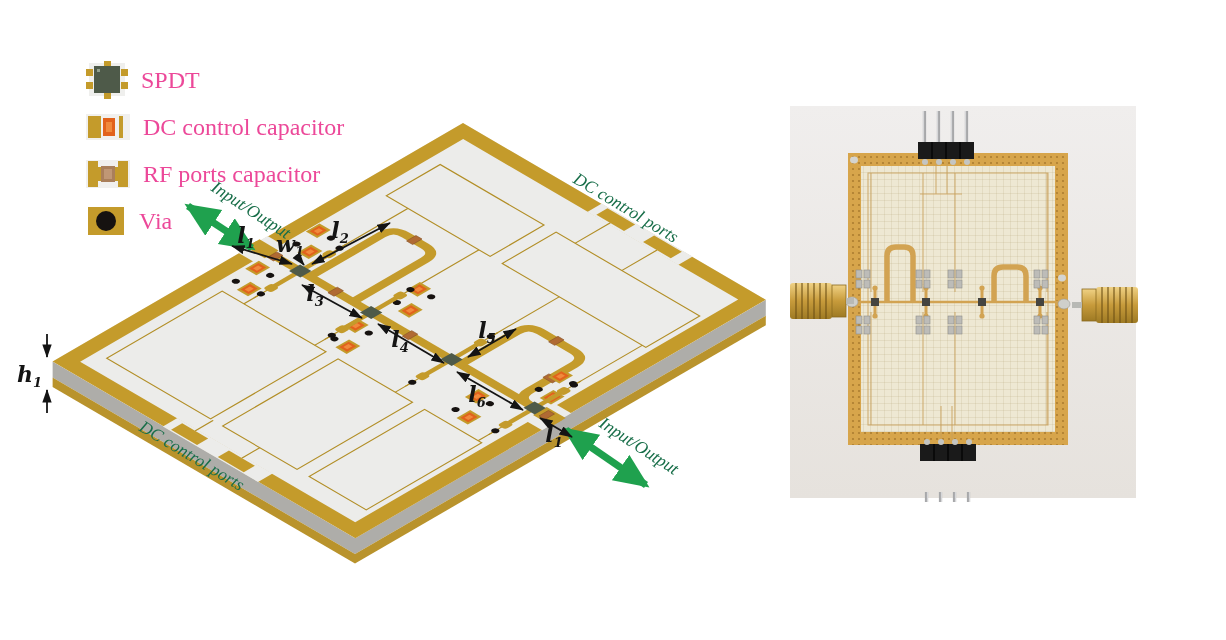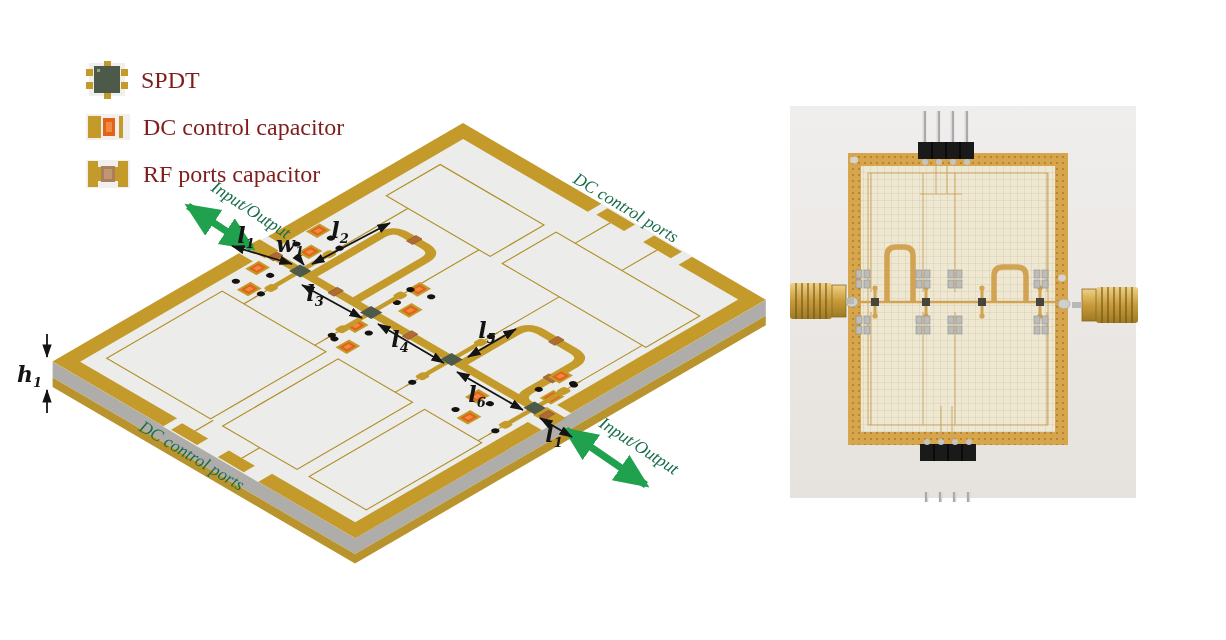--- a/index.html
+++ b/index.html
@@ -2,21 +2,21 @@
 <html><head>
 <meta charset="utf-8">
 <style>
   html,body{margin:0;padding:0;background:#ffffff;}
   .stage{position:relative;width:1226px;height:640px;background:#ffffff;overflow:hidden;
          font-family:"Liberation Serif",serif;}
   .diagram-svg{position:absolute;left:0;top:0;}
   .photo-svg{position:absolute;left:790px;top:106px;}
   .legend{position:absolute;left:86px;top:60px;z-index:5;}
   .lrow{display:flex;align-items:center;gap:13px;margin-bottom:7px;height:40px;}
-  .llabel{font-size:24px;color:#7f1d1d;white-space:nowrap;}
+  .llabel{font-size:24px;color:#ec4899;white-space:nowrap;}
   
   .gold{fill:#C49B2B;}
   .goldDark{fill:#B9932C;}
   .sub-side{fill:#AEADA9;}
   .boardTop{fill:#ECECEA;}
   .thin{stroke:#B28E26;stroke-width:1.3;fill:none;}
   .trace{stroke:#C49B2B;fill:none;}
   .dimline{stroke:#141414;stroke-width:1.8;fill:none;}
   .dimtext{font-family:"DejaVu Serif",serif;font-style:italic;font-weight:bold;font-size:22px;fill:#141414;}
   .dimsub{font-size:13px;}
@@ -62,20 +62,27 @@
         <rect x="0" y="2" width="44" height="28" fill="#F1F0EE"></rect>
         <rect x="2" y="3" width="10" height="26" class="gold"></rect>
         <rect x="12" y="9" width="4" height="14" class="gold"></rect>
         <rect x="32" y="3" width="10" height="26" class="gold"></rect>
         <rect x="28" y="9" width="4" height="14" class="gold"></rect>
         <rect x="15" y="8" width="14" height="16" fill="#AA7F5B"></rect>
         <rect x="18" y="11" width="8" height="10" fill="#C09775"></rect>
       </svg>
       <span class="llabel">RF ports capacitor</span>
     </div>
+    <div class="lrow">
+      <svg width="40" height="32">
+        <rect x="2" y="2" width="36" height="28" class="gold"></rect>
+        <circle cx="20" cy="16" r="10" fill="#161210"></circle>
+      </svg>
+      <span class="llabel">Via</span>
+    </div>
   </div>
 
   <svg class="diagram-svg" width="780" height="640" viewBox="0 0 780 640">
     <defs>
       <marker id="ah" markerWidth="8" markerHeight="6" refX="7" refY="2.6" orient="auto-start-reverse">
         <path d="M0,0 L7.5,2.6 L0,5.2 Z" fill="#141414"></path>
       </marker>
       <marker id="gah" markerWidth="5.2" markerHeight="4.6" refX="4.4" refY="2.2" orient="auto-start-reverse" markerUnits="strokeWidth">
         <path d="M0,0 L5,2.2 L0,4.4 Z" fill="#1FA14E"></path>
       </marker>

